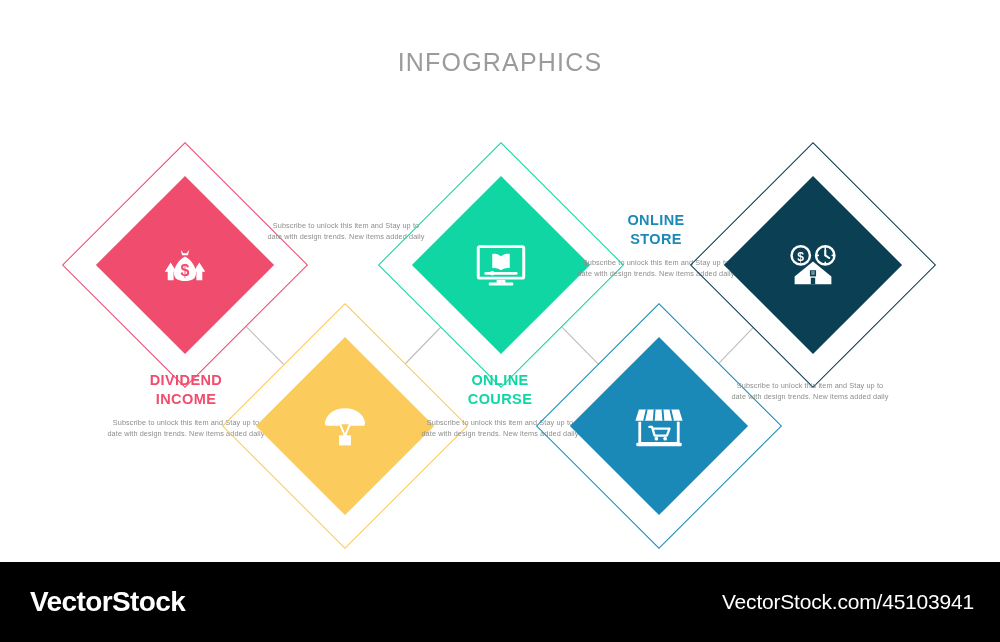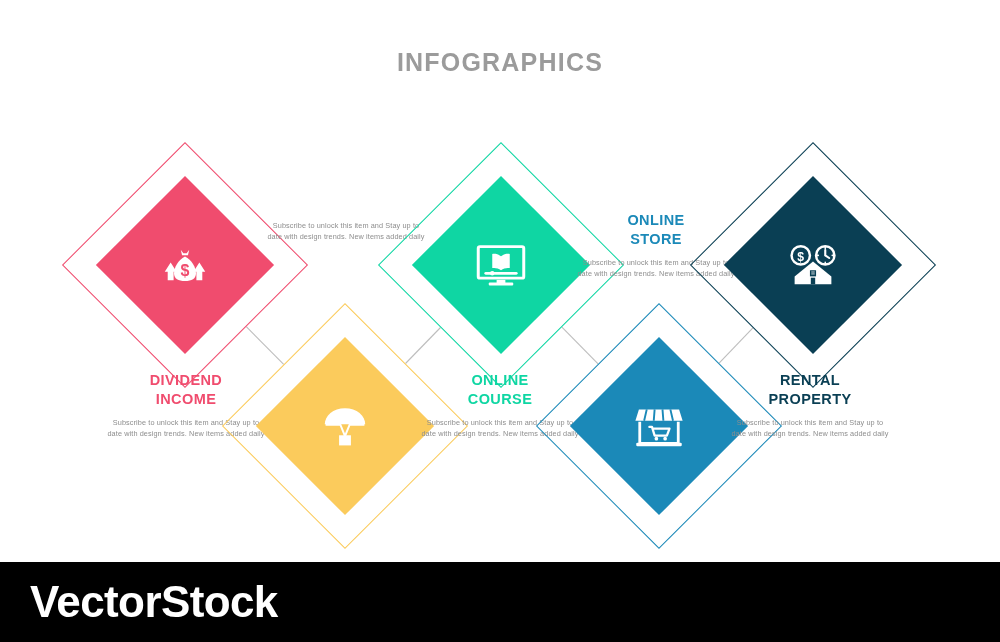--- a/index.html
+++ b/index.html
@@ -31,21 +31,21 @@
   .main-title {
     font-size: 47px;
     font-weight: bold;
     letter-spacing: 1px;
     color: #4a4a4a;
     line-height: 1.05;
   }
   .sub-title {
     margin-top: 12px;
     font-size: 25px;
-    font-weight: bold;
+    font-weight: normal;
     letter-spacing: 1.2px;
     color: #9b9b9b;
   }
 
   
   #connectors {
     position: absolute;
     left: 0;
     top: 0;
     width: 1000px;
@@ -119,21 +119,21 @@
     width: 1000px;
     height: 80px;
     background: #000000;
   }
   .footer-logo {
     position: absolute;
     left: 30px;
     top: 50%;
     transform: translateY(-50%);
     color: #ffffff;
-    font-size: 44px;
+    font-size: 28px;
     font-weight: bold;
     letter-spacing: -0.6px;
   }
   .footer-url {
     position: absolute;
     right: 26px;
     top: 50%;
     transform: translateY(-50%);
     color: #ffffff;
     font-size: 21px;
@@ -242,22 +242,22 @@
       <path d="M46 15 L46 21 L50.5 24" stroke="#fff" stroke-width="2.4" stroke-linecap="round"></path>
       <path d="M46 11.5 L46 13 M46 29 L46 30.5 M36.5 21 L38 21 M54 21 L55.5 21" stroke="#fff" stroke-width="1.8" stroke-linecap="round"></path>
       <path d="M32 28 L53 45 L53 54 L11 54 L11 45 Z" fill="#fff"></path>
       <rect x="28.5" y="38" width="7" height="7" fill="#0A3F54"></rect>
       <path d="M30 40 L34 40 M30 42.2 L34 42.2" stroke="#fff" stroke-width="0.9"></path>
       <rect x="29.5" y="46.5" width="5" height="7.5" fill="#0A3F54"></rect>
     </svg>
         </div>
       </div>
       <div class="label-block" style="left: 730px; top: 371px; color: rgb(10, 63, 84);">
-        <div class="label-title">RENTAL<br>PROPERTY</div>
         <div class="label-desc">Subscribe to unlock this item and Stay up to date with design trends. New items added daily</div>
       </div>
     </div>
 
   <div class="footer">
     <div class="footer-logo">VectorStock</div>
+    <div class="footer-url">VectorStock.com/45103941</div>
   </div>
 
 </div>
 
 </body></html>

